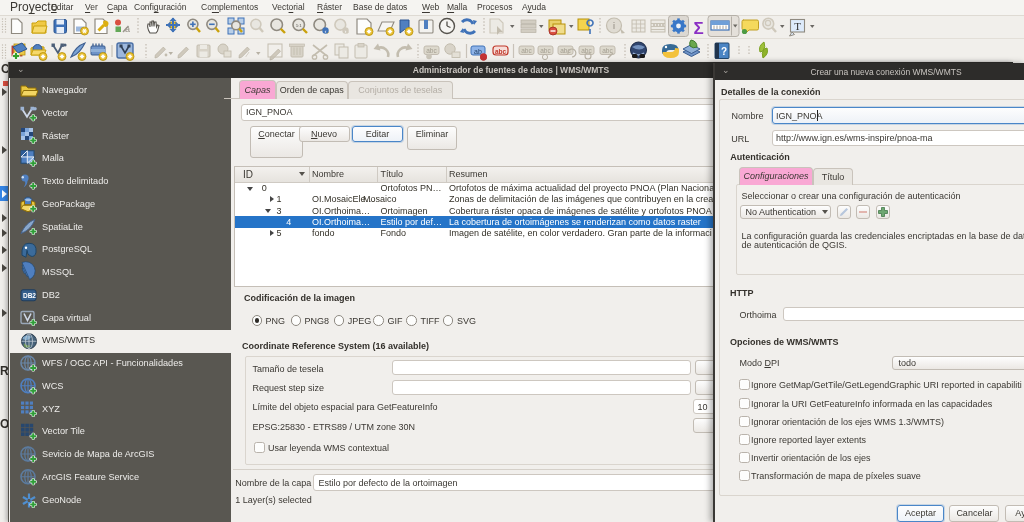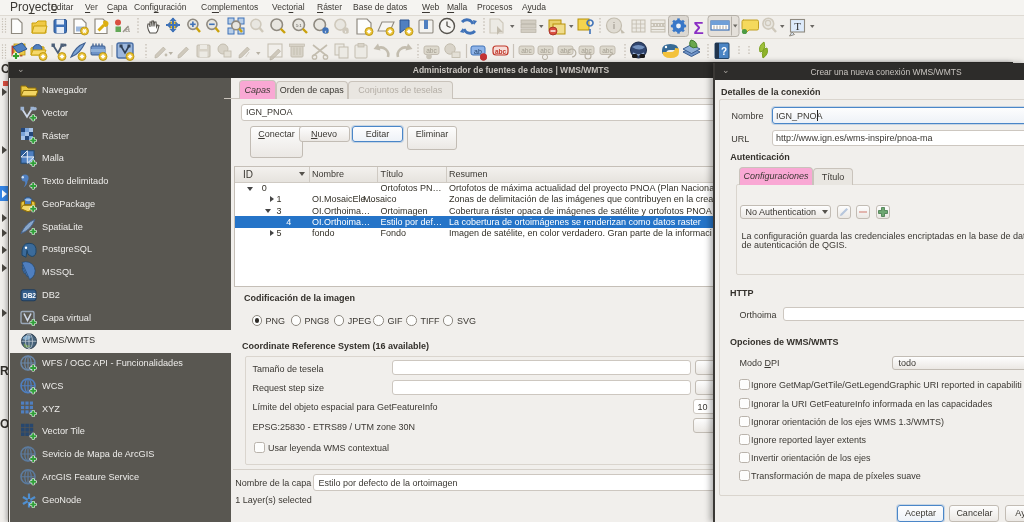--- a/index.html
+++ b/index.html
@@ -629,20 +629,21 @@
 <div class="inp focus" style="left:57px;top:44px;width:270px;height:16.5px"></div>
 <div class="t" style="left:61px;top:47.5px">IGN_PNOA</div>
 <div class="ab" style="left:102px;top:46.5px;width:1px;height:11px;background:#222"></div>
 <div class="t" style="left:16.299999999999955px;top:70.5px">URL</div>
 <div class="inp" style="left:57px;top:66.5px;width:270px;height:16.5px"></div>
 <div class="t" style="left:61px;top:70px">http://www.ign.es/wms-inspire/pnoa-ma</div>
 <div class="t b" style="left:15.299999999999955px;top:88.5px">Autenticación</div>
 <div class="frame" style="left:21px;top:120.5px;width:300px;height:91px;background:#f2f0ed"></div>
 <div class="tab tabact" style="left:24px;top:103.5px;width:74px;height:18px;line-height:17px">Configuraciones</div>
 <div class="tab" style="left:98px;top:104.5px;width:40px;height:17px;line-height:16px">Título</div>
+<div class="t" style="left:26.399999999999977px;top:127.5px">Seleccionar o crear una configuración de autenticación</div>
 <div class="btn" style="left:25.399999999999977px;top:141.5px;width:91px;height:14px;text-align:left;line-height:13px;padding-left:4px">No Authentication</div>
 <div class="ab" style="left:107px;top:146.5px;width:0;height:0;border-top:4px solid #55524c;border-left:3.5px solid transparent;border-right:3.5px solid transparent"></div>
 <div class="btn" style="left:122px;top:141.5px;width:14px;height:14px"></div>
 <svg class="ab" style="left:124px;top:143.5px" width="10" height="10">
       <path d="M1 9 l2 -0.5 l6 -6 l-1.5 -1.5 l-6 6 Z" fill="#9db4d4" opacity="0.7"></path>
     </svg>
 <div class="btn" style="left:141px;top:141.5px;width:14px;height:14px"></div>
 <div class="ab" style="left:143.5px;top:147.5px;width:8px;height:2.2px;background:#e2b5ae"></div>
 <div class="btn" style="left:160.70000000000005px;top:141.5px;width:14px;height:14px"></div>
 <svg class="ab" style="left:162.70000000000005px;top:143.5px" width="10" height="10">

